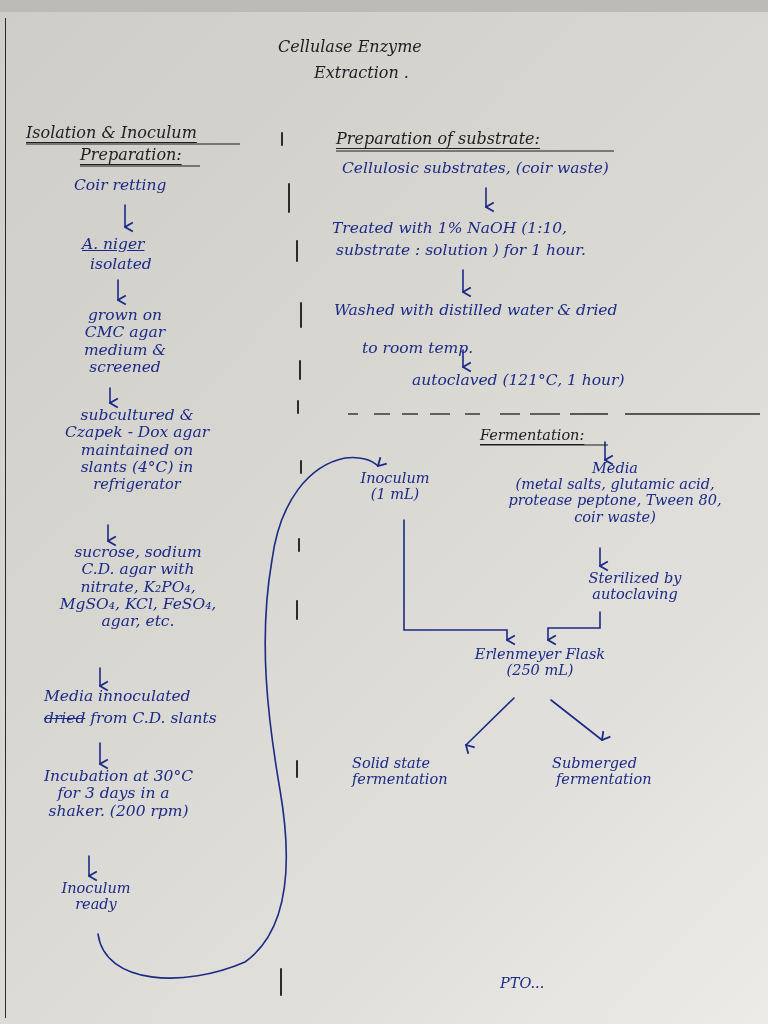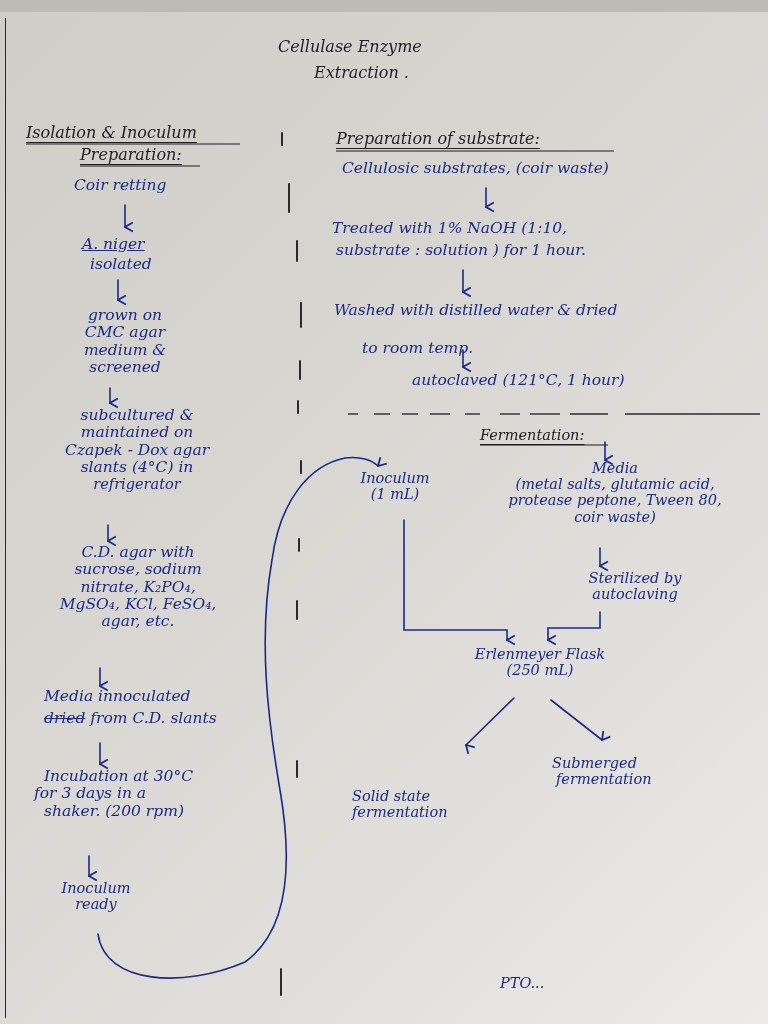--- a/index.html
+++ b/index.html
@@ -9,21 +9,21 @@
     font-family: "DejaVu Sans", sans-serif;
   }
   .page-edge { position:absolute; left:0; top:0; width:768px; height:12px; background:#bdbbb6; }
   .margin-line { position:absolute; left:5px; top:18px; width:1px; height:1000px; background:#2a2a2a; }
   .hw { position:absolute; font-family: "DejaVu Serif", serif; font-style:italic; white-space:nowrap; line-height:1.12; }
   .ink-black { color:#1d1d22; }
   .ink-blue { color:#1b2a86; }
   .center { text-align:center; }
   .title { font-size:16px; }
   .heading { font-size:16px; text-decoration:underline; text-underline-offset:4px; }
-  .body { font-size:15.5px; }
+  .body { font-size:15.5px;text-align:center; }
   .small { font-size:14.5px; }
   .divider-mark { position:absolute; width:2px; background:#2b2b2b; border-radius:1px; }
   svg.overlay { position:absolute; left:0; top:0; width:768px; height:1024px; pointer-events:none; }
   .strike { text-decoration: line-through; }
 </style>
 </head>
 <body>
 
 <div class="page-edge"></div>
 <div class="margin-line"></div>
@@ -41,29 +41,29 @@
 
 <div class="hw ink-blue body center" style="left:70px; top:307px; width:110px;">
   <div>grown on</div>
   <div>CMC agar</div>
   <div>medium &amp;</div>
   <div>screened</div>
 </div>
 
 <div class="hw ink-blue body center" style="left:32px; top:407px; width:210px;">
   <div>subcultured &amp;</div>
+  <div>Czapek - Dox agar</div>
   <div>maintained on</div>
-  <div>Czapek - Dox agar</div>
   <div>slants (4°C) in</div>
   <div class="small">refrigerator</div>
 </div>
 
 <div class="hw ink-blue body center" style="left:28px; top:544px; width:220px;">
+  <div>sucrose, sodium</div>
   <div>C.D. agar  with</div>
-  <div>sucrose, sodium</div>
   <div>nitrate, K₂PO₄,</div>
   <div>MgSO₄, KCl, FeSO₄,</div>
   <div>agar,  etc.</div>
 </div>
 
 <div class="hw ink-blue body" style="left:44px; top:688px;">Media  innoculated</div>
 <div class="hw ink-blue body" style="left:44px; top:710px;">
   <span class="strike">dried</span>
   <span>from C.D. slants</span>
 </div>
@@ -104,21 +104,21 @@
 <div class="hw ink-blue small center" style="left:555px; top:570px; width:160px;">
   <div>Sterilized by</div>
   <div>autoclaving</div>
 </div>
 
 <div class="hw ink-blue small center" style="left:455px; top:646px; width:170px;">
   <div>Erlenmeyer Flask</div>
   <div>(250 mL)</div>
 </div>
 
-<div class="hw ink-blue small" style="left:352px; top:788px;">
+<div class="hw ink-blue small" style="left:352px; top:755px;">
   <div>Solid state</div>
   <div>fermentation</div>
 </div>
 <div class="hw ink-blue small" style="left:552px; top:755px;">
   <div>Submerged</div>
   <div style="margin-left:4px;">fermentation</div>
 </div>
 
 <div class="hw ink-blue small" style="left:500px; top:975px;">PTO...</div>
 

